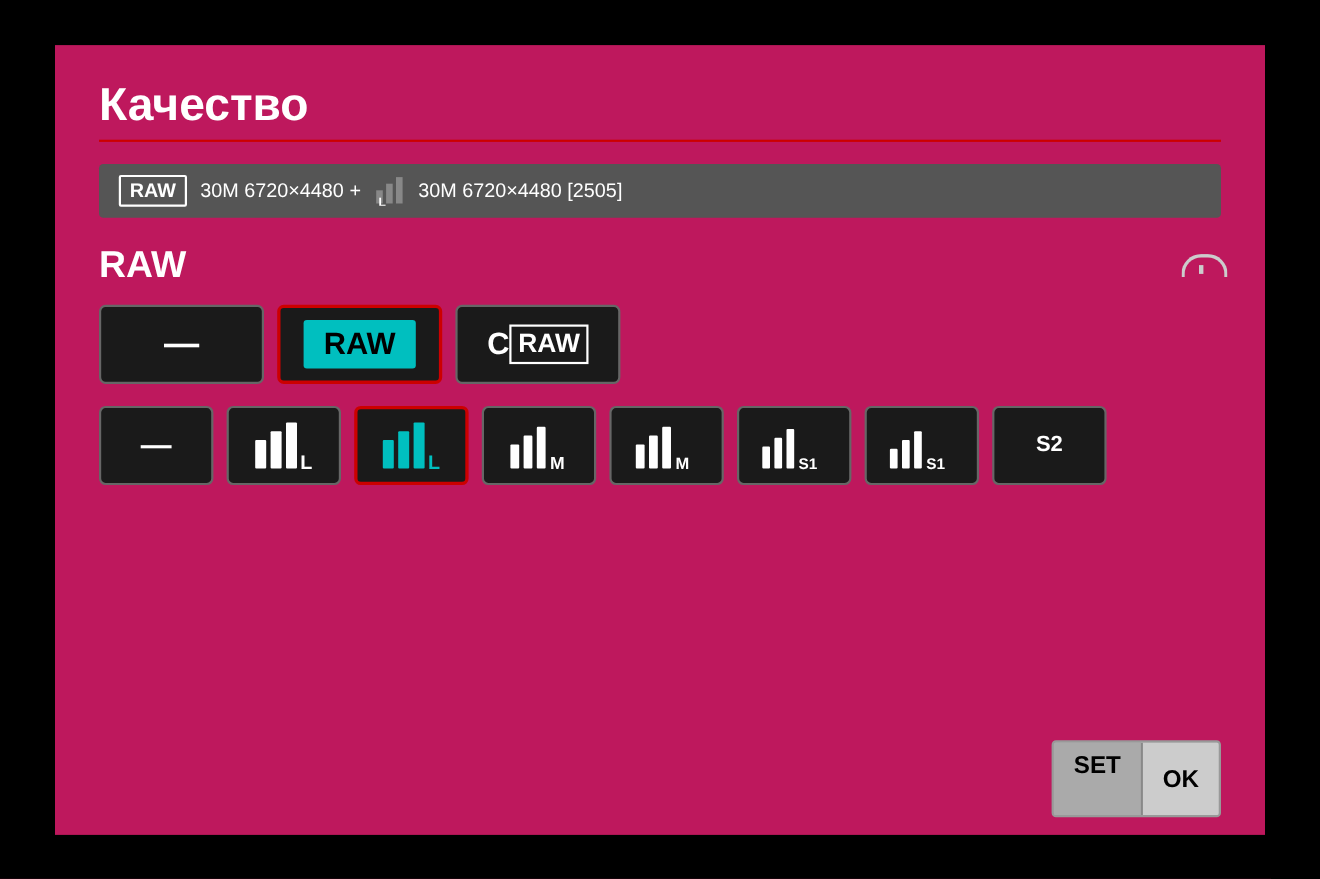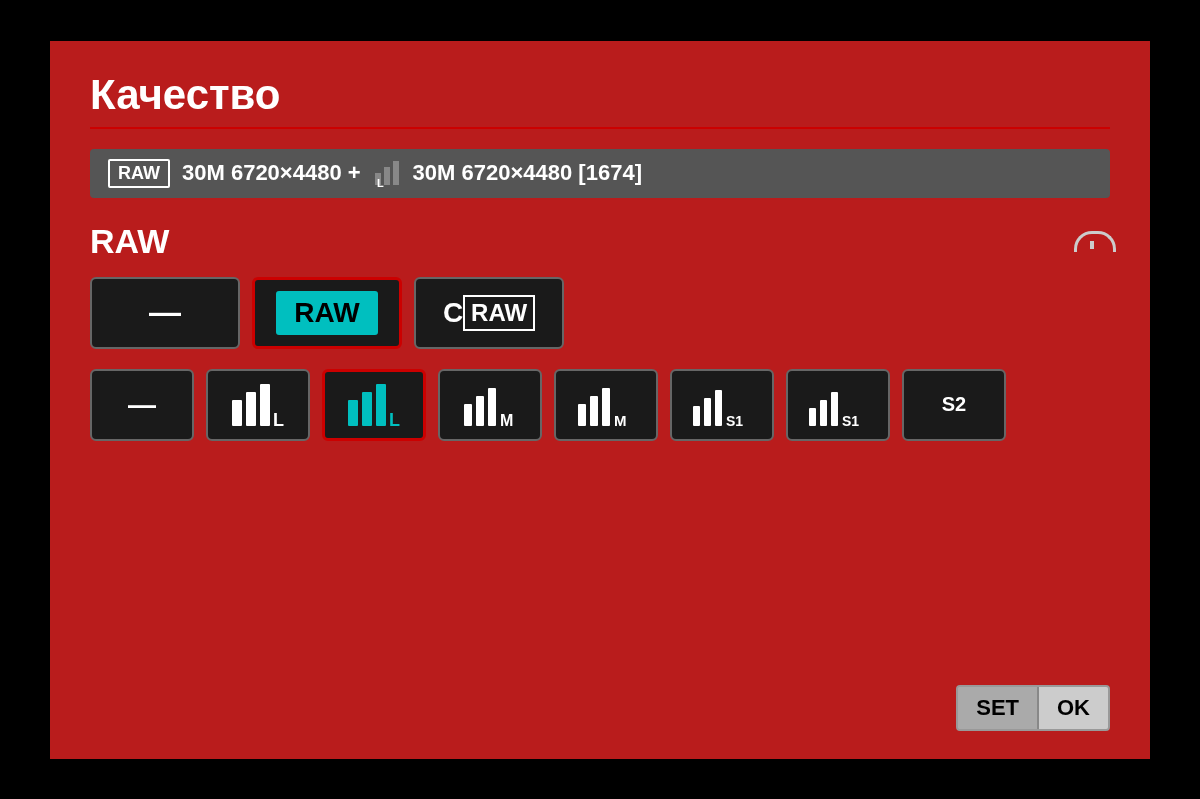--- a/index.html
+++ b/index.html
@@ -12,21 +12,21 @@
       color: #fff;
       overflow: hidden;
       display: flex;
       align-items: center;
       justify-content: center;
     }
 
     .screen {
       width: 1100px;
       height: 718px;
-      background: #b91c1c;
+      background: #be185d;
       padding: 30px 40px;
       position: relative;
     }
 
     .page-title {
       font-size: 42px;
       font-weight: bold;
       color: #fff;
       margin-bottom: 8px;
     }
@@ -52,23 +52,23 @@
     .status-raw-badge {
       border: 2px solid #fff;
       padding: 2px 8px;
       font-size: 18px;
       font-weight: bold;
       color: #fff;
       border-radius: 2px;
     }
 
     .status-text {
-      font-size: 22px;
-      color: #fff;
-      font-weight: bold;
+      font-size: 18px;
+      color: #fff;
+      font-weight: normal;
       text-align: center;
     }
 
     
     .section {
       margin-bottom: 20px;
     }
 
     .section-header {
       display: flex;
@@ -196,39 +196,39 @@
       font-size: 14px;
     }
 
     .jpeg-btn-dash {
       font-size: 28px;
     }
 
     
     .set-ok-btn {
       position: absolute;
-      bottom: 28px;
+      bottom: 16px;
       right: 40px;
       display: flex;
       border: 2px solid #999;
       border-radius: 4px;
       overflow: hidden;
       background: #aaa;
     }
 
     .set-part {
       padding: 8px 18px;
       font-size: 22px;
       font-weight: bold;
       color: #000;
       background: #aaa;
     }
 
     .ok-part {
-      padding: 8px 18px;
+      padding: 20px 18px;
       font-size: 22px;
       font-weight: bold;
       color: #000;
       background: #ccc;
       border-left: 2px solid #888;
     }
   </style>
 </head>
 <body>
 
@@ -240,21 +240,21 @@
   <div class="status-bar">
     <span class="status-raw-badge">RAW</span>
     <span class="status-text">30M 6720×4480  +</span>
 
     <svg width="28" height="28" viewBox="0 0 28 28">
       <rect x="2" y="14" width="6" height="12" fill="#888"></rect>
       <rect x="11" y="8" width="6" height="18" fill="#888"></rect>
       <rect x="20" y="2" width="6" height="24" fill="#888"></rect>
       <text x="4" y="28" font-size="11" fill="#fff" font-weight="bold">L</text>
     </svg>
-    <span class="status-text">30M 6720×4480 [1674]</span>
+    <span class="status-text">30M 6720×4480 [2505]</span>
   </div>
 
   <div class="section">
     <div class="section-header">
       <span class="section-label">RAW</span>
       <div class="dial-icon"></div>
     </div>
     <div class="options-row">
 
       <div class="opt-btn raw-btn-dash">

